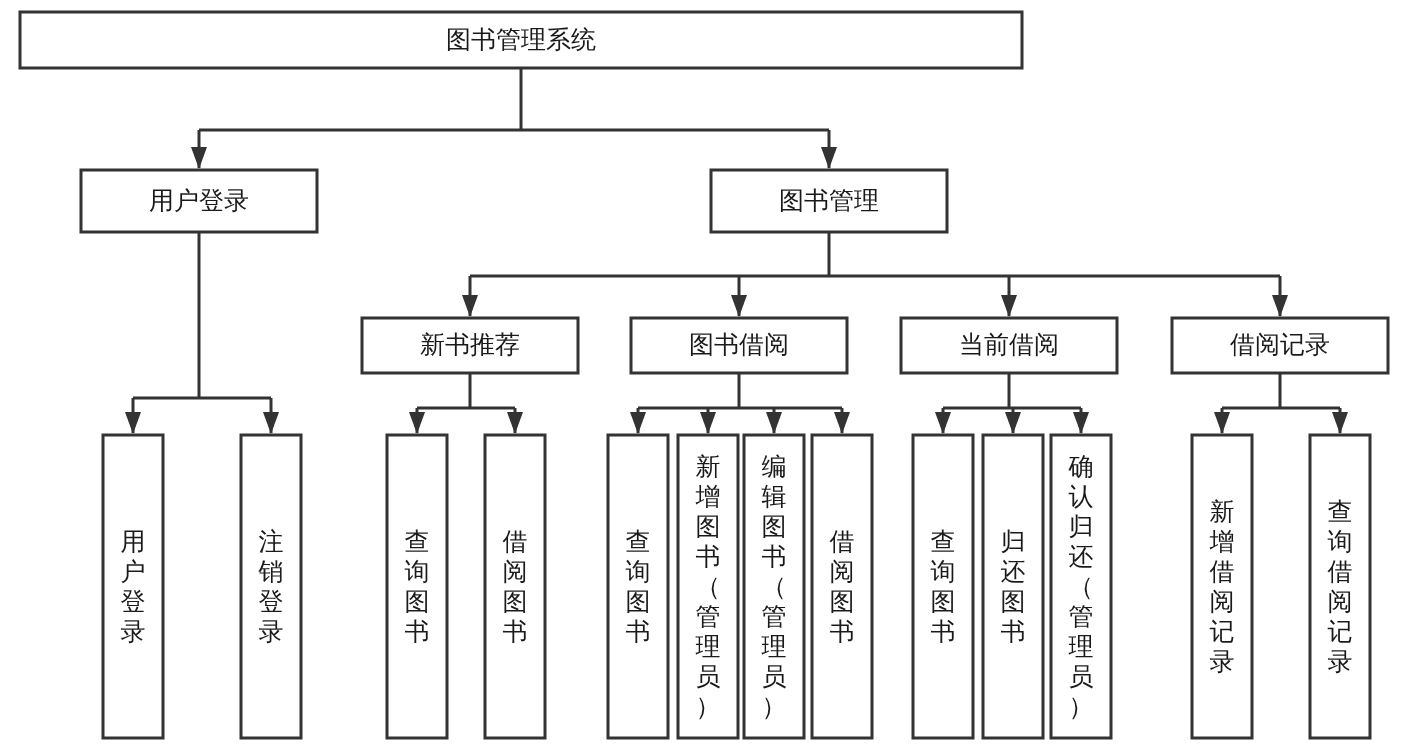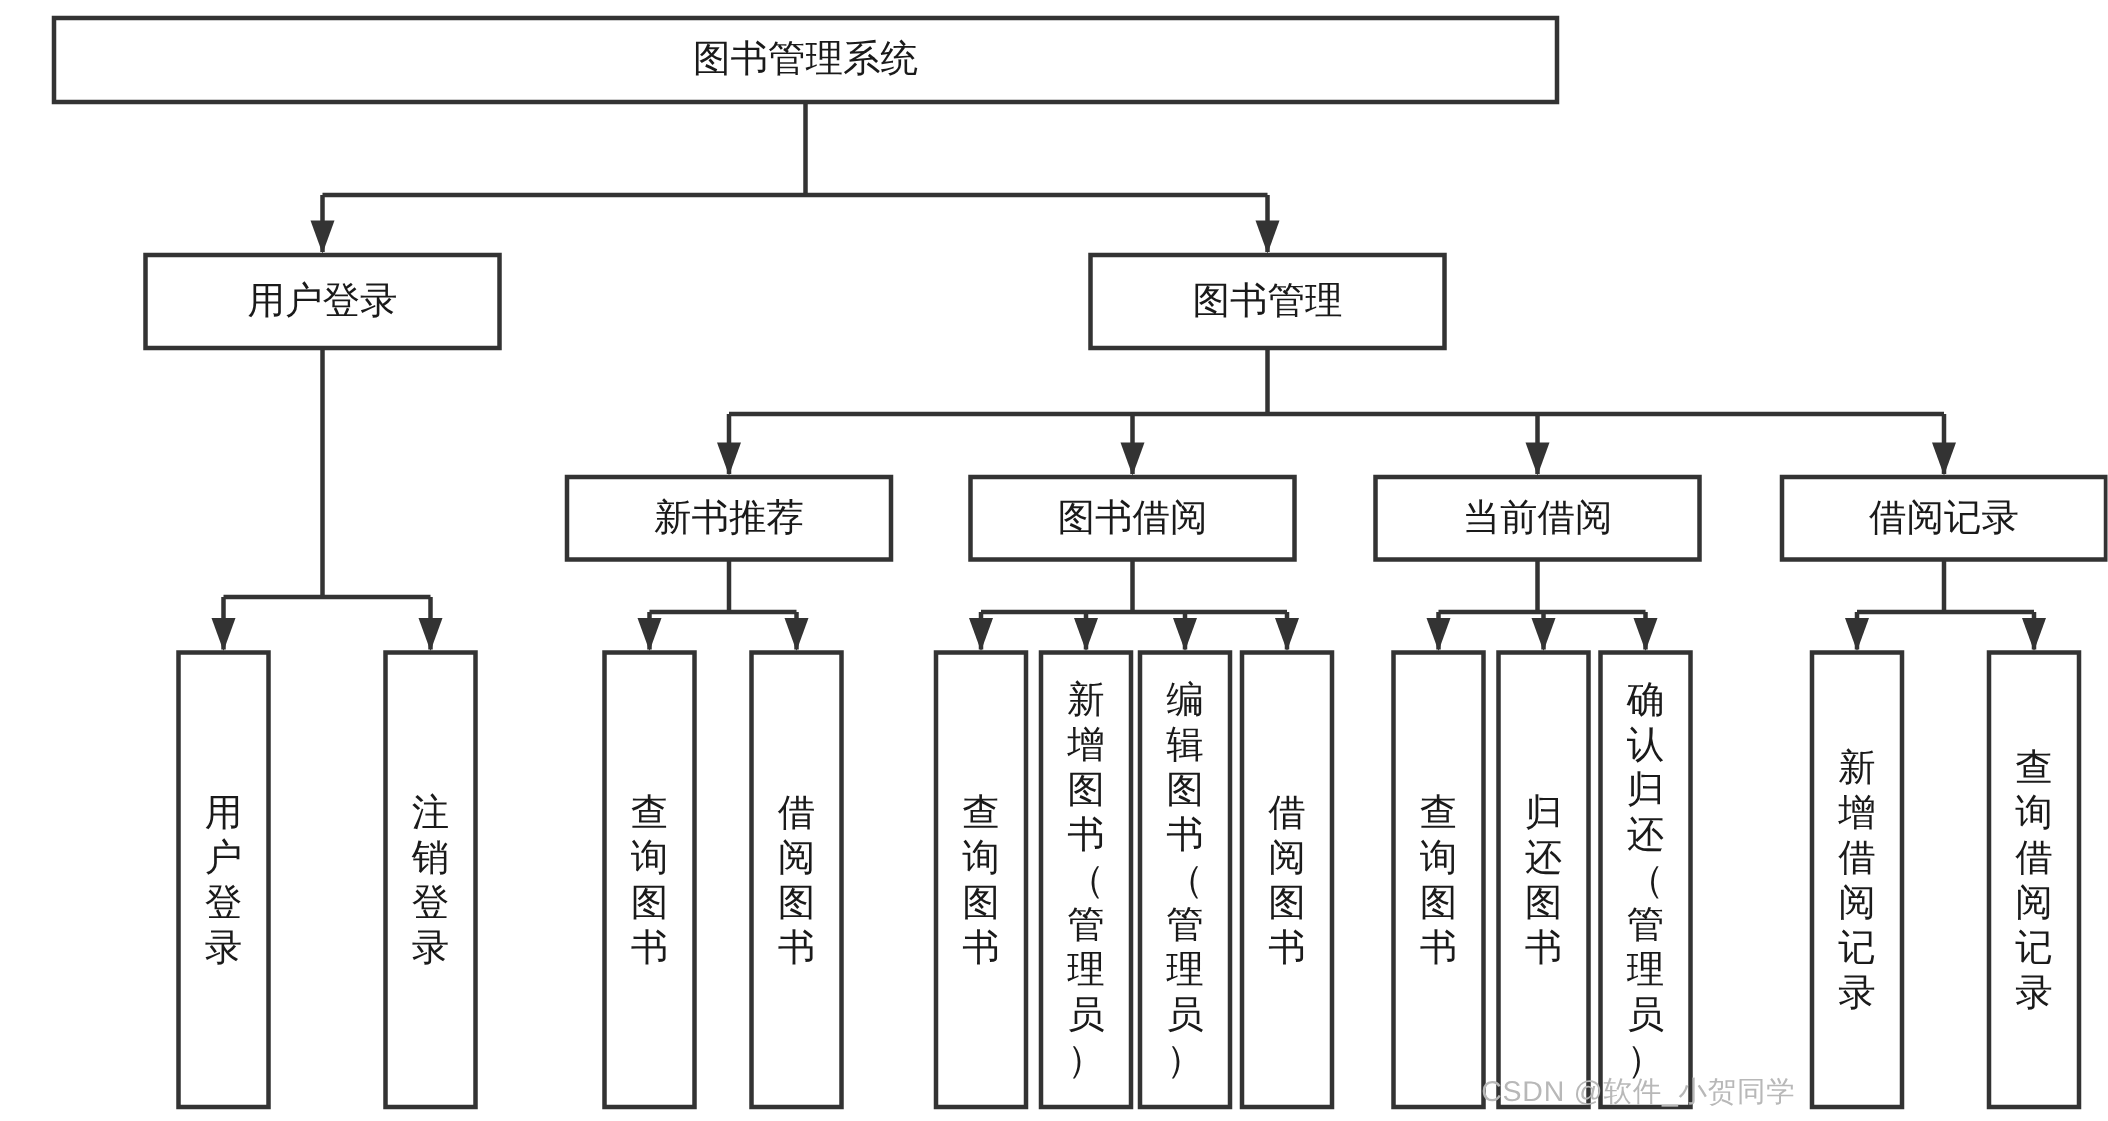--- a/index.html
+++ b/index.html
@@ -13,21 +13,20 @@
     font-family: "Liberation Sans", "DejaVu Sans", sans-serif;
     overflow: hidden;
     position: relative;
   }
   #diagram-root {
     position: absolute;
     left: 0;
     top: 0;
     width: 1191px;
     height: 747px;
-    margin-left: 16px;
   }
   svg.flow {
     display: block;
     width: 1405px;
     height: 747px;
   }
   .node-rect {
     fill: #ffffff;
     stroke: #333333;
     stroke-width: 3;
@@ -201,14 +200,13 @@
         <g>
           <rect x="1192" y="435" width="60" height="303" class="node-rect"></rect>
           <text x="1222" y="519.9" class="node-label-v"><tspan x="1222" dy="0">新</tspan><tspan x="1222" dy="30">增</tspan><tspan x="1222" dy="30">借</tspan><tspan x="1222" dy="30">阅</tspan><tspan x="1222" dy="30">记</tspan><tspan x="1222" dy="30">录</tspan></text>
         </g>
         <g>
           <rect x="1310" y="435" width="60" height="303" class="node-rect"></rect>
           <text x="1340" y="519.9" class="node-label-v"><tspan x="1340" dy="0">查</tspan><tspan x="1340" dy="30">询</tspan><tspan x="1340" dy="30">借</tspan><tspan x="1340" dy="30">阅</tspan><tspan x="1340" dy="30">记</tspan><tspan x="1340" dy="30">录</tspan></text>
         </g>
       </g>
   </svg>
-  <div class="watermark">CSDN @软件_小贺同学</div>
 </div>
 
 </body></html>

